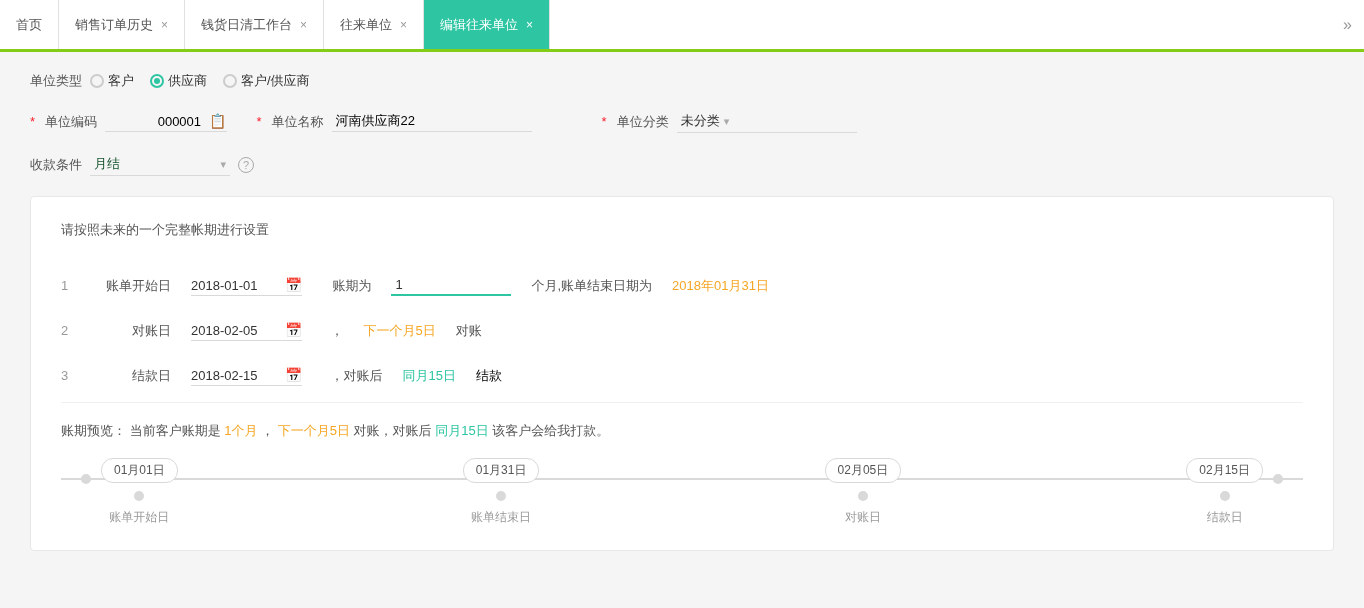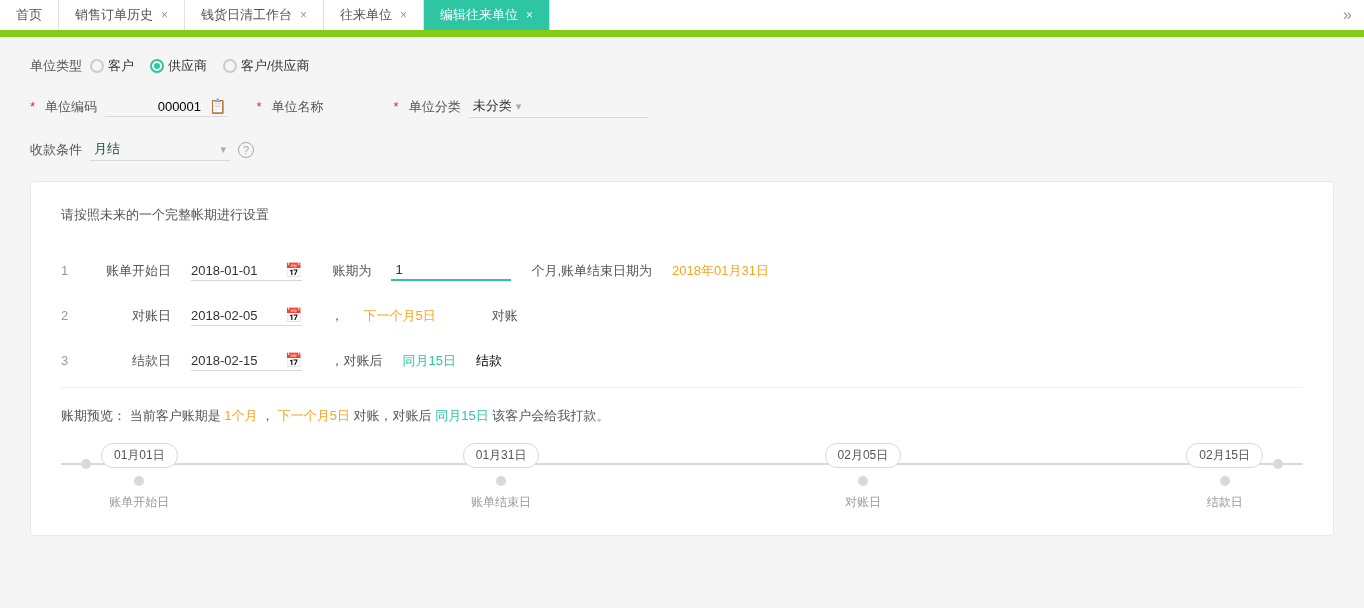--- a/index.html
+++ b/index.html
@@ -3,22 +3,22 @@
   <meta charset="utf-8">
   <style>
     * { box-sizing: border-box; margin: 0; padding: 0; }
     body { font-family: "Microsoft YaHei", "PingFang SC", Arial, sans-serif; font-size: 13px; background: #f5f5f5; color: #333; }
 
     
     .tabs-bar {
       display: flex;
       align-items: stretch;
       background: #fff;
-      border-bottom: 7px solid #84cc16;
-      height: 37px;
+      border-bottom: 3px solid #84cc16;
+      height: 52px;
     }
     .tab-item {
       display: flex;
       align-items: center;
       padding: 0 16px;
       cursor: pointer;
       font-size: 13px;
       color: #555;
       border-right: 1px solid #e0e0e0;
       position: relative;
@@ -332,20 +332,23 @@
       <span class="required-star">*</span>
       <span class="form-label">单位编码</span>
       <div class="input-with-icon">
         <input type="text" class="" style="border: none; outline: none; font-size: 13px; background: transparent; width: 100px; text-align: right;" value="000001">
         <span class="calendar-icon">📋</span>
       </div>
     </div>
     <div class="form-group">
       <span class="required-star">*</span>
       <span class="form-label">单位名称</span>
+      <div class="input-with-icon" style="min-width:200px;">
+        <input type="text" style="border: none; outline: none; font-size: 13px; background: transparent; width: 160px;" value="河南供应商22">
+      </div>
     </div>
     <div class="form-group" style="margin-left:40px;">
       <span class="required-star">*</span>
       <span class="form-label">单位分类</span>
       <div class="dropdown-wrap" style="min-width:180px;">
         <span style="color:#333;">未分类</span>
         <span class="dropdown-arrow">▾</span>
       </div>
     </div>
   </div>
@@ -379,21 +382,21 @@
 
     <div class="billing-row">
       <span class="row-num">2</span>
       <span class="field-label">对账日</span>
       <div class="date-input-wrap">
         <input type="text" value="2018-02-05" style="border: none; outline: none; font-size: 13px; color: rgb(51, 51, 51); background: transparent; width: 90px;">
         <span class="calendar-icon">📅</span>
       </div>
       <span style="color:#555;margin-left:8px;">，</span>
         <span class="highlight-orange">下一个月5日</span>
-        <span style="color:#555;margin-left:36px;"> 对账</span>
+        <span style="color:#555;"> 对账</span>
     </div>
 
     <div class="billing-row" style="margin-bottom:8px;">
       <span class="row-num">3</span>
       <span class="field-label">结款日</span>
       <div class="date-input-wrap">
         <input type="text" value="2018-02-15" style="border: none; outline: none; font-size: 13px; color: rgb(51, 51, 51); background: transparent; width: 90px;">
         <span class="calendar-icon">📅</span>
       </div>
       <span style="color:#555;margin-left:8px;">，对账后 </span>

